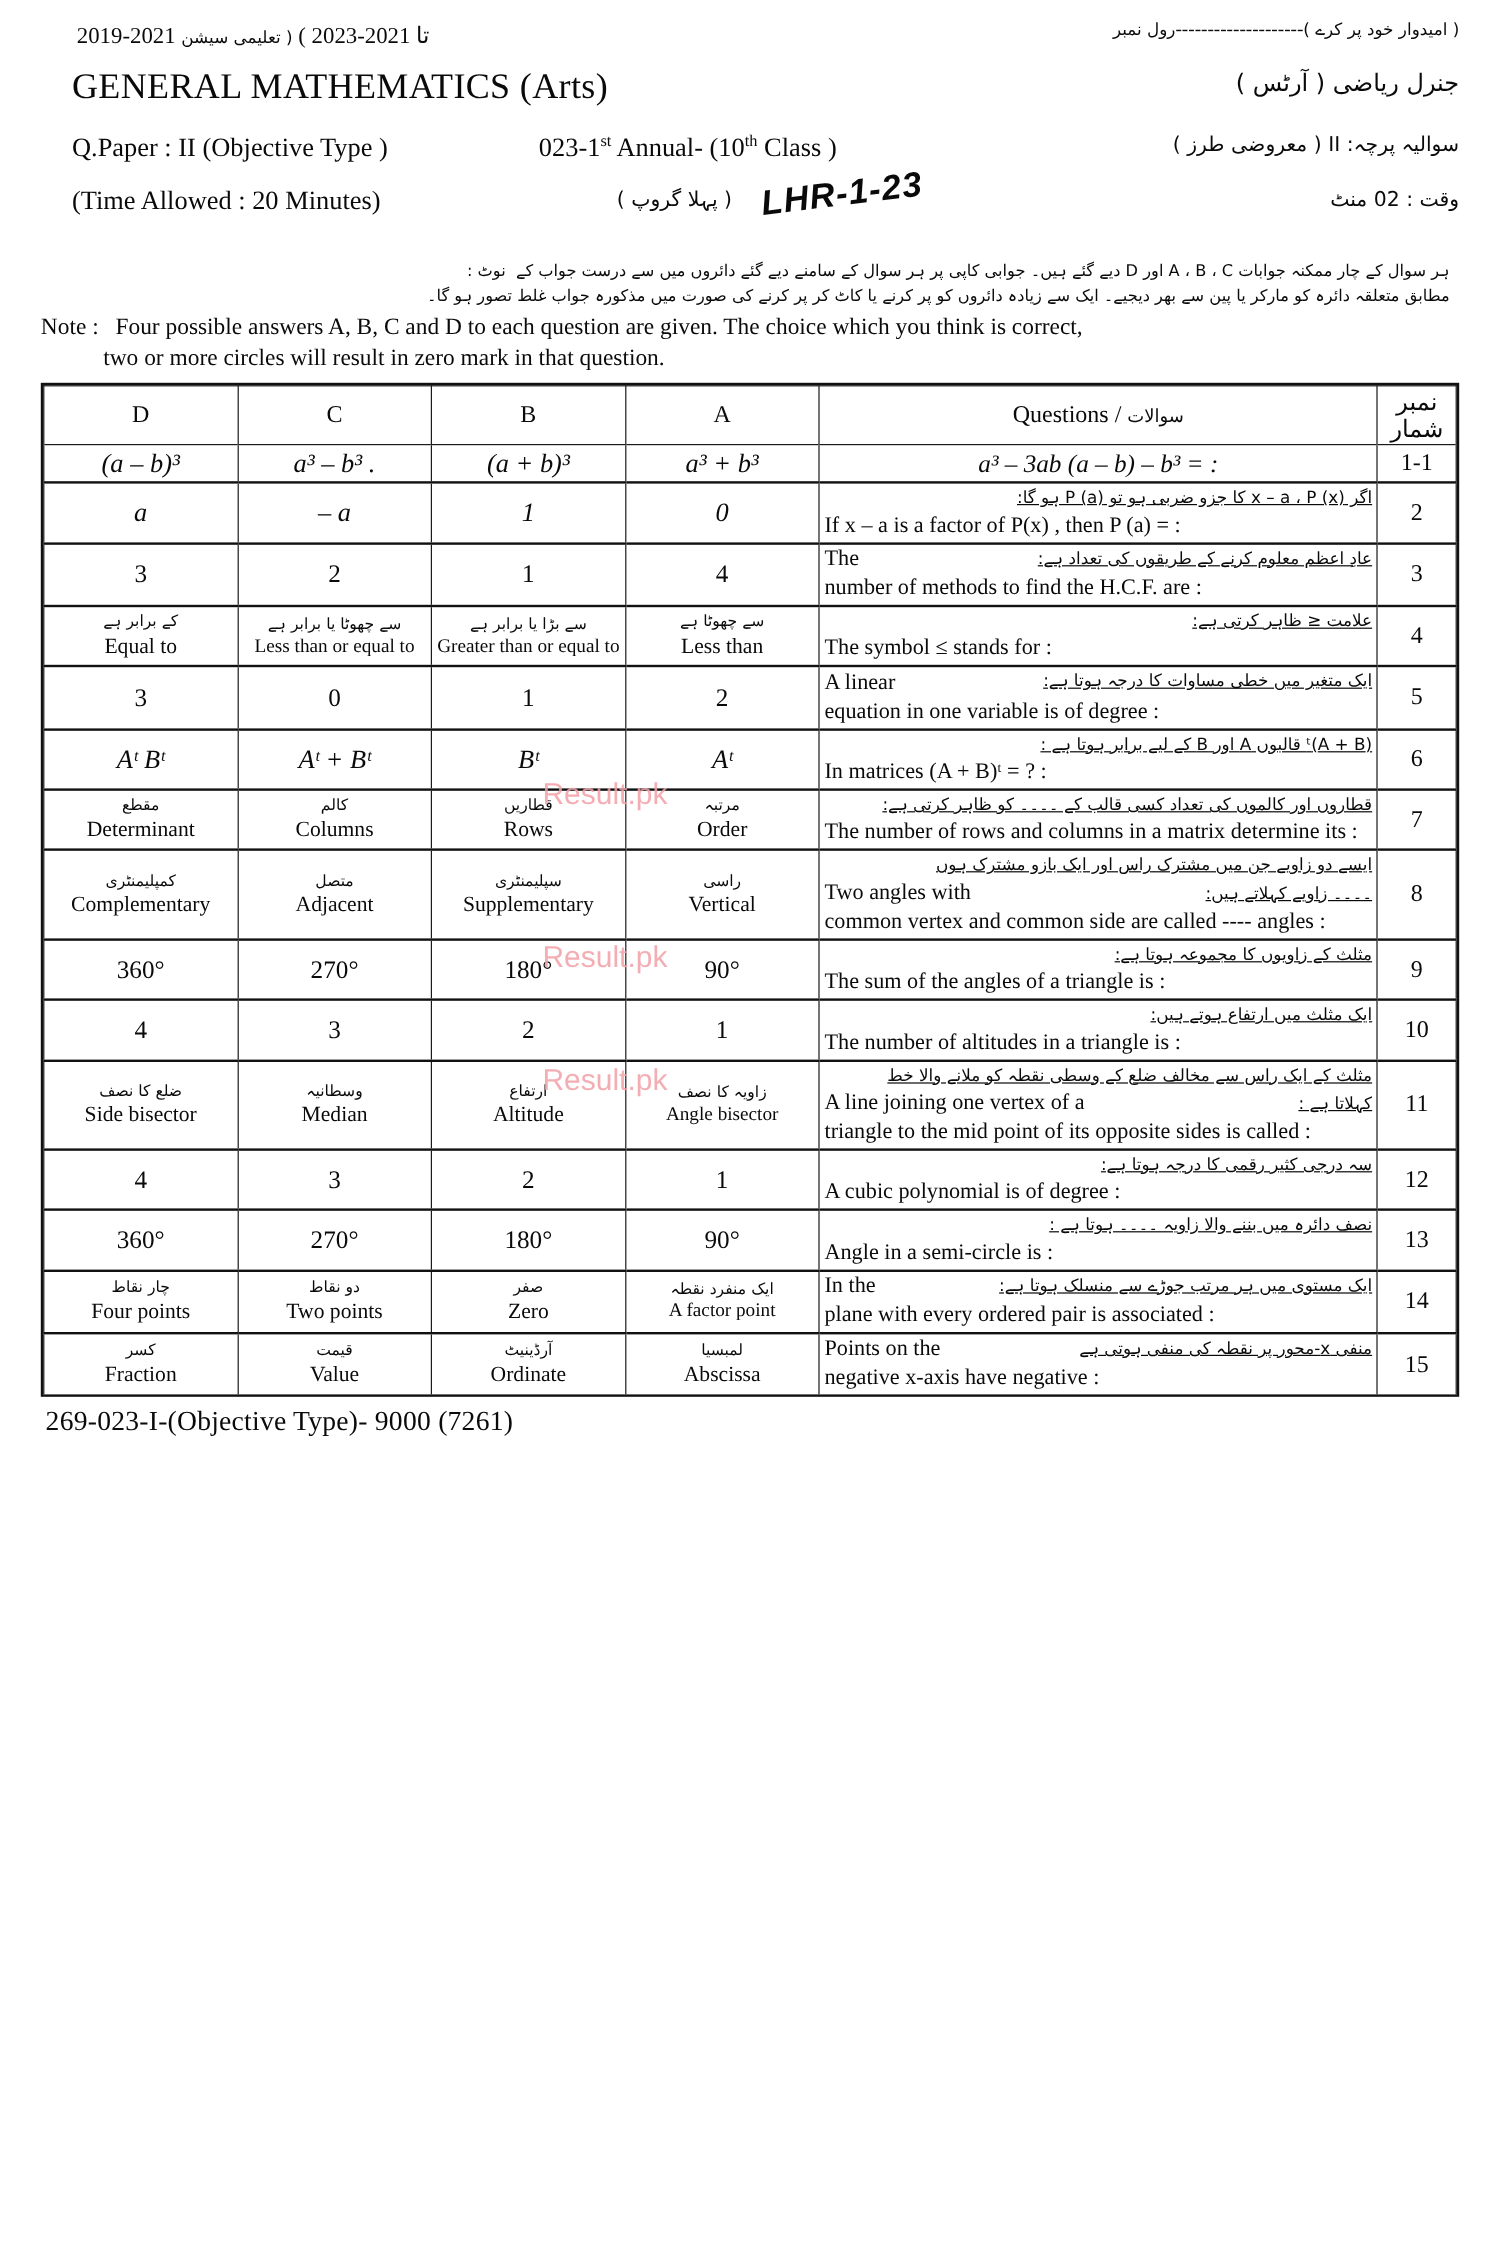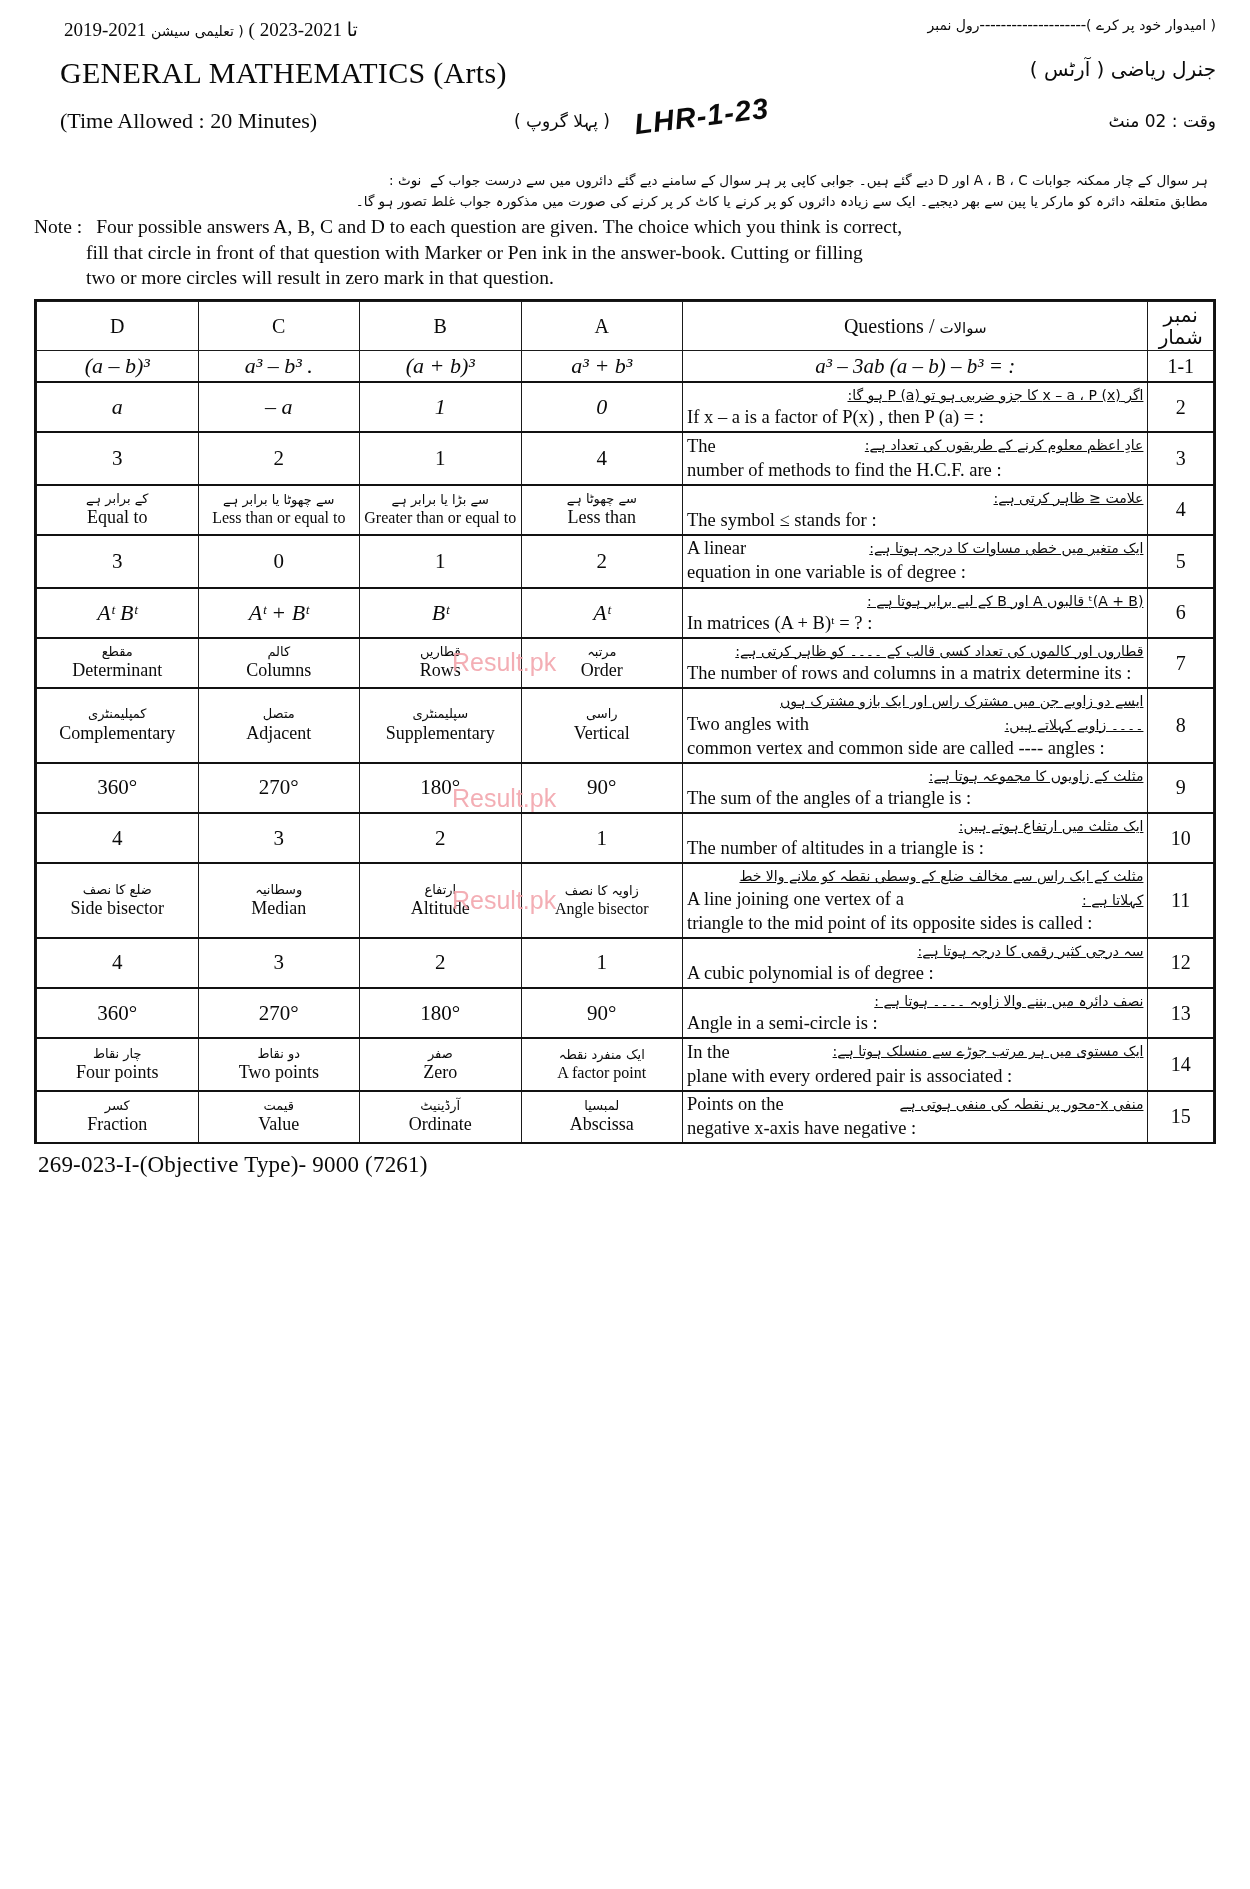--- a/index.html
+++ b/index.html
@@ -305,37 +305,41 @@
       <span class="roll">
         <span class="urdu urdu-sm">( امیدوار خود پر کرے )</span><span class="dots">--------------------</span><span class="urdu urdu-sm">رول نمبر</span>
       </span>
     </div>
 
     <div class="hdr-row row2">
       <span class="title-en">GENERAL MATHEMATICS    (Arts)</span>
       <span class="title-ur urdu">جنرل ریاضی ( آرٹس )</span>
     </div>
 
+    <div class="hdr-row row3">
+      <span class="qpaper">Q.Paper : II (Objective Type )</span>
+      <span class="annual"><span>023-1</span><sup>st</sup><span> Annual- (10</span><sup>th</sup><span> Class )</span></span>
+      <span class="qpaper-ur urdu">سوالیہ پرچہ: II ( معروضی طرز )</span>
+    </div>
 
     <div class="hdr-row row4">
       <span class="time-en">(Time Allowed : 20 Minutes)</span>
       <span class="group-ur urdu urdu-sm">( پہلا گروپ )</span>
       <span class="lhr">LHR-1-23</span>
       <span class="time-ur urdu">وقت : 20 منٹ</span>
     </div>
 
 
     <div class="note-ur-block">
       <div class="note-ur-line"><span>ہر سوال کے چار ممکنہ جوابات A ، B ، C اور D دیے گئے ہیں۔ جوابی کاپی پر ہر سوال کے سامنے دیے گئے دائروں میں سے درست جواب کے</span>&nbsp;&nbsp;<span>نوٹ :</span></div>
       <div class="note-ur-line">مطابق متعلقہ دائرہ کو مارکر یا پین سے بھر دیجیے۔ ایک سے زیادہ دائروں کو پر کرنے یا کاٹ کر پر کرنے کی صورت میں مذکورہ جواب غلط تصور ہو گا۔</div>
     </div>
 
     <div class="note-en-block">
       <div class="note-en-first"><span class="note-label">Note :</span><span>Four possible answers A, B, C and D to each question are given.  The choice which you think is correct,</span></div>
-      <div>fill  that  circle  in front of that question with Marker  or  Pen ink in the answer-book.  Cutting or filling</div>
       <div>two or more circles will result in  zero mark in that question.</div>
     </div>
   </div>
 
   <div class="tbl-wrap">
     <table class="mcq">
       <colgroup>
         <col class="c-d">
           <col class="c-c">
           <col class="c-b">

